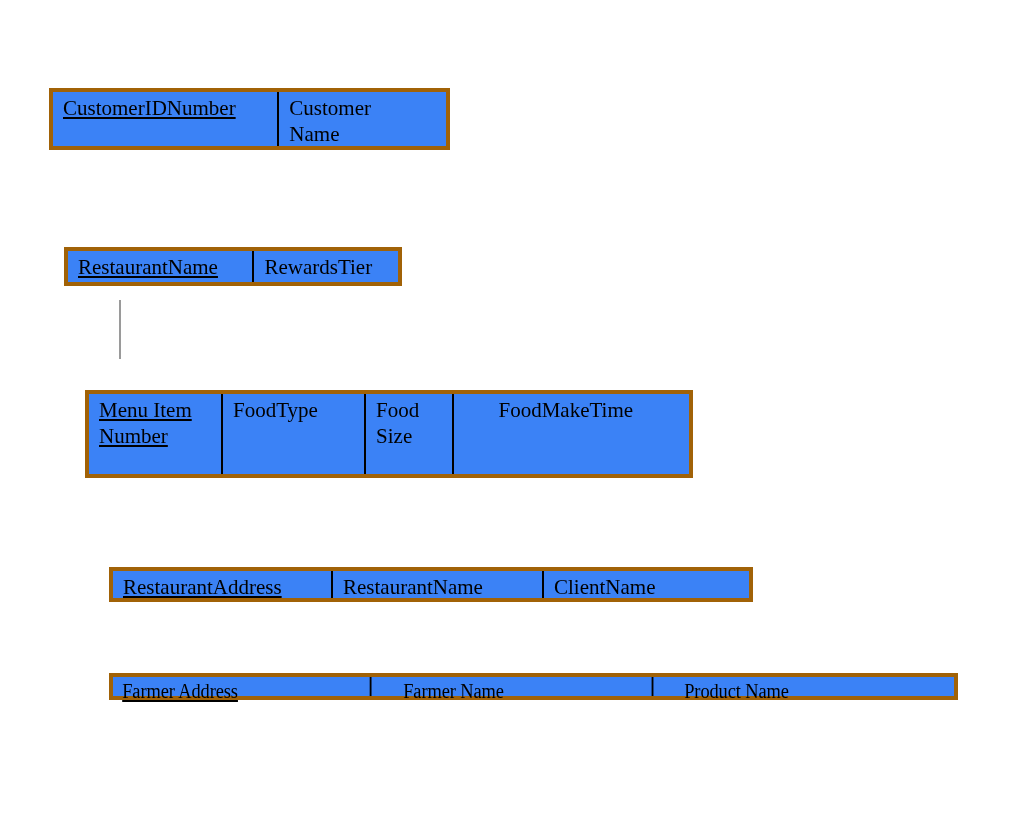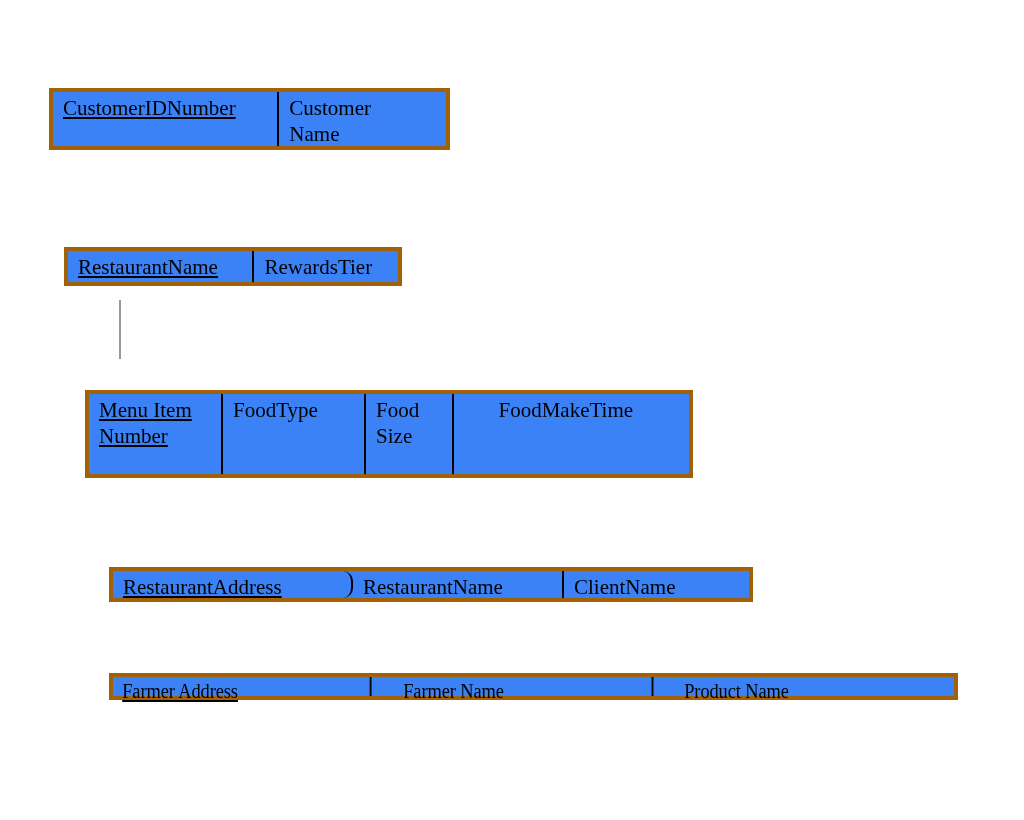--- a/index.html
+++ b/index.html
@@ -95,21 +95,21 @@
   <div class="relation" style="left:85px; top:390px; width:608px; height:88px;">
     <div class="attr pk" style="width:135px;">Menu Item
 Number</div>
     <div class="attr" style="width:144px;">FoodType</div>
     <div class="attr" style="width:89px;">Food
 Size</div>
     <div class="attr" style="width:236px;padding-left:44px;">FoodMakeTime</div>
   </div>
 
   <div class="relation" style="left:109px; top:567px; width:644px; height:35px;">
-    <div class="attr pk" style="width:240px;border-radius:10px;">RestaurantAddress</div>
+    <div class="attr pk" style="width:220px;">RestaurantAddress</div>
     <div class="attr" style="width:211px;">RestaurantName</div>
     <div class="attr" style="width:174px;">ClientName</div>
   </div>
 
   <div class="relation alt" style="left:109px; top:673px; width:849px; height:27px;">
     <div class="attr pk" style="width:282px;">Farmer Address</div>
     <div class="attr" style="width:283px;">Farmer Name</div>
     <div class="attr" style="width:280px;">Product Name</div>
   </div>
 

